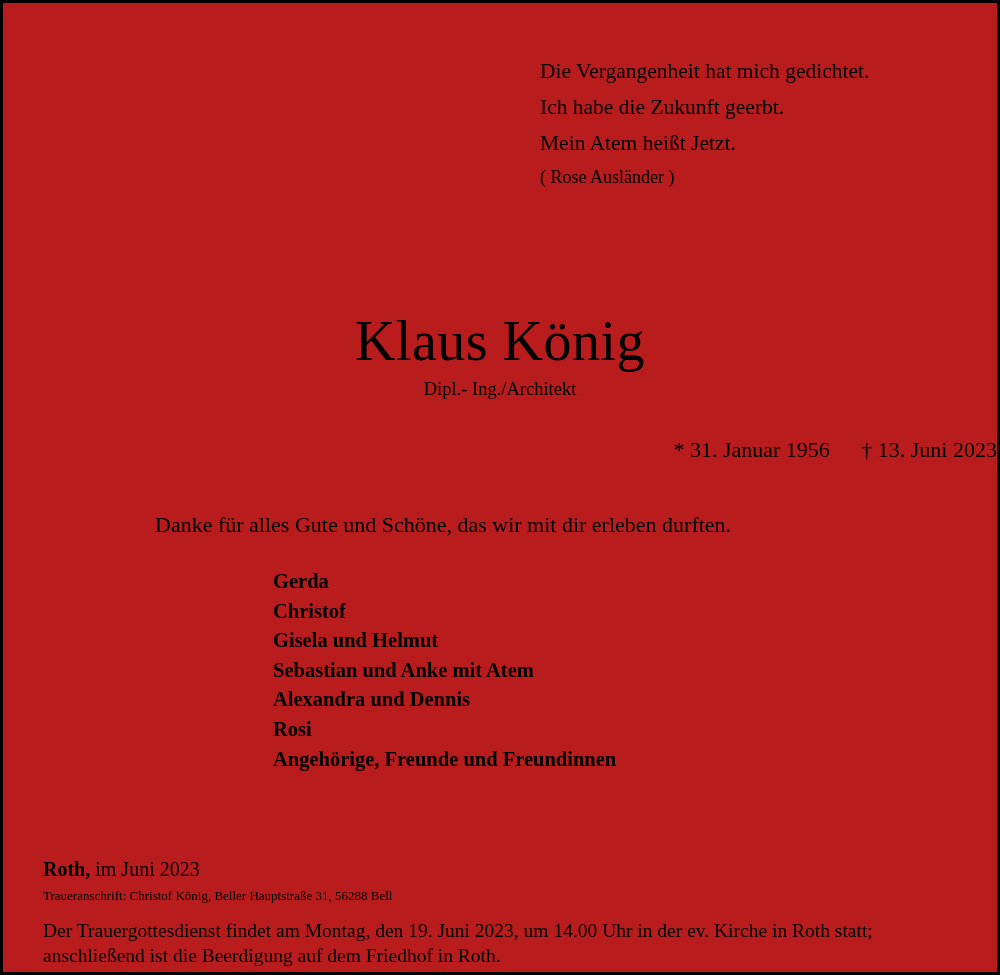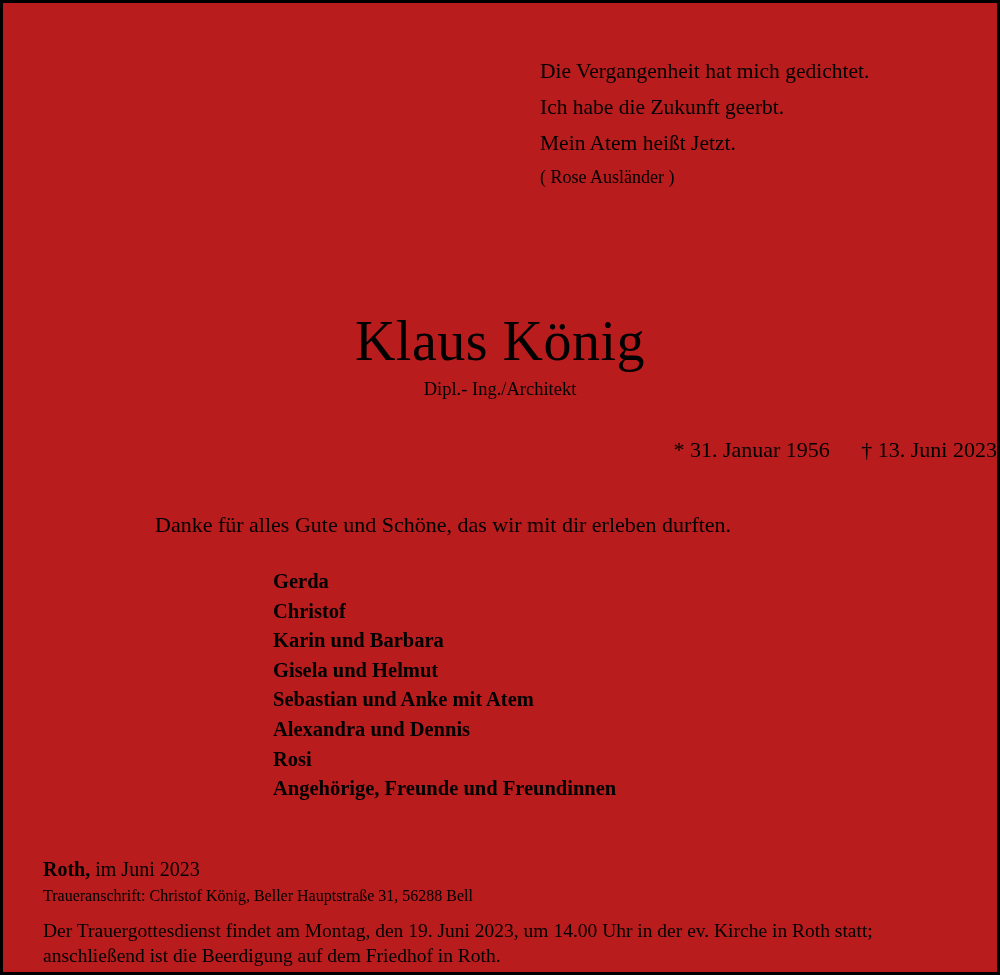--- a/index.html
+++ b/index.html
@@ -123,21 +123,21 @@
     width: 930px;
   }
   .footer-place {
     font-size: 20px;
     line-height: 28px;
   }
   .footer-place .place-name {
     font-weight: bold;
   }
   .footer-address {
-    font-size: 16px;
+    font-size: 13px;
     line-height: 26px;
   }
   .footer-service {
     margin-top: 9px;
     font-size: 19.5px;
     line-height: 25px;
   }
   .footer-service .service-line {
     white-space: nowrap;
   }
@@ -163,21 +163,20 @@
   <div class="dates">
     <span class="date-birth">* 31. Januar 1956</span>
     <span class="date-death">† 13. Juni 2023</span>
   </div>
 
   <div class="thanks">Danke für alles Gute und Schöne, das wir mit dir erleben durften.</div>
 
   <div class="survivors">
     <div class="survivor">Gerda</div>
     <div class="survivor">Christof</div>
-    <div class="survivor">Karin und Barbara</div>
     <div class="survivor">Gisela und Helmut</div>
     <div class="survivor">Sebastian und Anke mit Atem</div>
     <div class="survivor">Alexandra und Dennis</div>
     <div class="survivor">Rosi</div>
     <div class="survivor">Angehörige, Freunde und Freundinnen</div>
   </div>
 
   <div class="footer">
     <div class="footer-place">
       <span class="place-name">Roth,</span>

